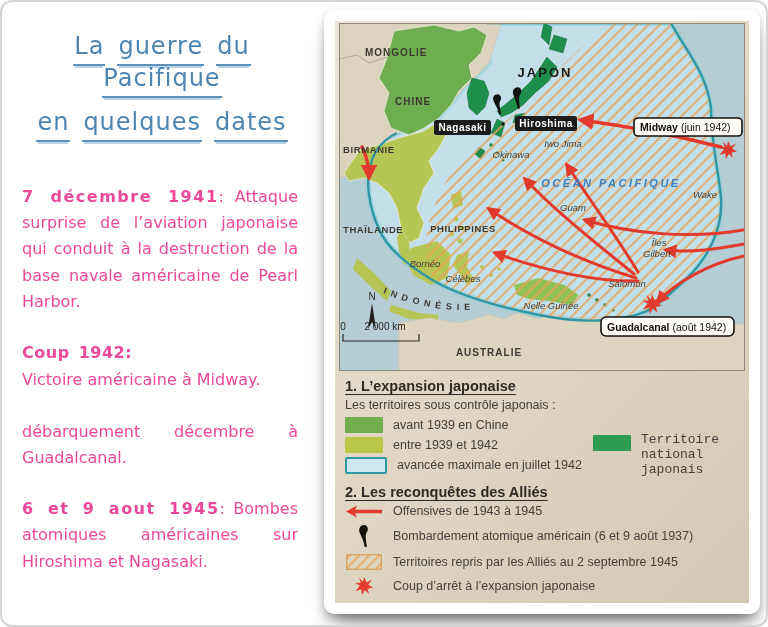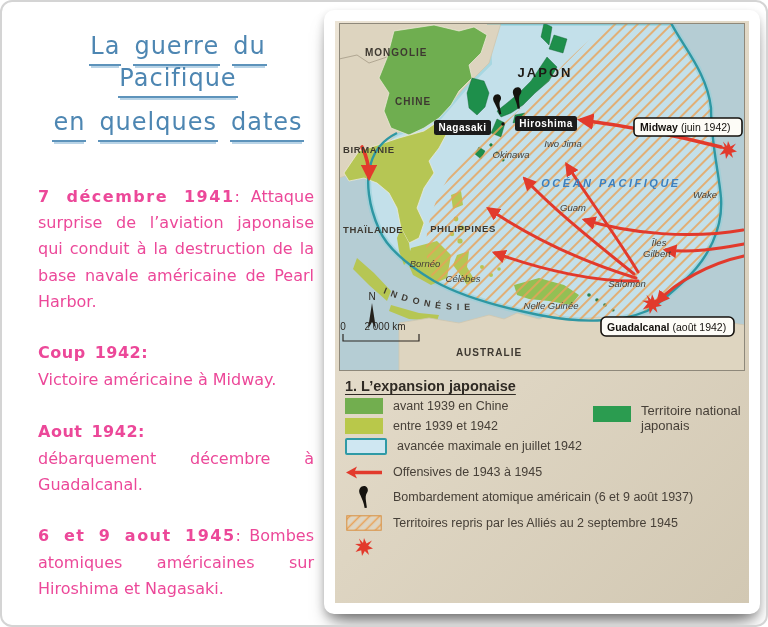--- a/index.html
+++ b/index.html
@@ -1,20 +1,20 @@
 <!DOCTYPE html>
 <html><head>
 <meta charset="utf-8">
 <style>
   html,body{margin:0;padding:0;background:#ffffff;}
   .page{position:relative;width:764px;height:623px;background:#ffffff;border:2px solid #d4d4d4;
         border-radius:12px;overflow:hidden;font-family:"Liberation Sans",sans-serif;}
 
   
-  .left{position:absolute;left:0;top:0;width:320px;height:529px;padding:20px 0 0 0;box-sizing:border-box;margin-left:16px;}
+  .left{position:absolute;left:0;top:0;width:320px;height:529px;padding:20px 0 0 0;box-sizing:border-box;}
   .title{width:100%;text-align:center;font-family:"DejaVu Sans",sans-serif;
          color:#4d86b2;font-size:24px;font-weight:400;letter-spacing:1px;line-height:1;}
   .title .t-line{margin-top:12px;}
   .title .w{display:inline-block;margin:0 6px;padding:0 1px 6px;border-bottom:2px solid #5d93bb;
             box-shadow:0 4px 0 -2px #b9d4e7;}
   .timeline{margin:42px 24px 0 20px;font-family:"DejaVu Sans",sans-serif;color:#ec4899;
             font-size:16px;line-height:1.64;text-align:justify;}
   .entry{margin:0 0 25px 0;}
   .entry strong{font-weight:700;letter-spacing:1.5px;word-spacing:3px;}
   .entry.block strong{display:block;letter-spacing:.5px;margin-bottom:1px;}
@@ -44,21 +44,21 @@
   
   .legend{padding:7px 0 0 10px;color:#474038;}
   .legend h3{margin:0 0 4px 0;font-size:14.5px;font-weight:700;color:#2f2a24;
              text-decoration:underline;text-underline-offset:3px;}
   .lg-sub{margin:0 0 5px 0;font-size:12.5px;}
   .lg-cols{display:flex;}
   .lg-col{flex:0 0 248px;}
   .lg-row{display:flex;align-items:center;margin-bottom:4px;}
   .sw{display:inline-block;width:38px;height:16px;margin-right:10px;flex:0 0 38px;}
   .sw.blue{border:2px solid #2f9aa6;height:13px;border-radius:2px;}
-  .lg-nat{display:flex;align-items:flex-start;margin-top:6px;}
+  .lg-nat{display:flex;align-items:flex-start;margin-top:16px;font-family:Liberation Mono, monospace;}
   .lg-nat .sw{margin-top:2px;}
   .lg-label{font-size:12.5px;line-height:1.15;}
   .lg-nat .lg-label{font-size:13px;}
   .lg-sec2 .lg-row{margin-bottom:6px;}
   .ic{flex:0 0 38px;margin-right:10px;display:flex;justify-content:center;}
 </style>
 </head>
 <body>
 
 <div class="page">
@@ -69,21 +69,21 @@
         <span class="w">La</span><span class="w">guerre</span><span class="w">du</span><span class="w">Pacifique</span>
       </div>
       <div class="t-line">
         <span class="w">en</span><span class="w">quelques</span><span class="w">dates</span>
       </div>
     </div>
 
     <div class="timeline">
       <p class="entry"><strong>7 décembre 1941</strong><span>: </span><span>Attaque surprise de l’aviation japonaise qui conduit à la destruction de la base navale américaine de Pearl Harbor.</span></p>
       <p class="entry block"><strong>Coup 1942:</strong><span>Victoire américaine à Midway.</span></p>
-      <p class="entry block"><strong>Aout 1942:</strong><span>débarquement décembre à Guadalcanal.</span></p>
+      <p class="entry block"><span>débarquement décembre à Guadalcanal.</span></p>
       <p class="entry"><strong>6 et 9 aout 1945</strong><span>: </span><span>Bombes atomiques américaines sur Hiroshima et Nagasaki.</span></p>
 
     </div>
   </aside>
 
   <section class="photo">
     <div class="paper">
 
       <svg class="map-svg" viewBox="0 0 406 348">
         <defs>
@@ -223,20 +223,21 @@
           <text class="scale-txt" x="4" y="307" text-anchor="middle">0</text>
           <text class="scale-txt" x="46" y="307" text-anchor="middle">2 000 km</text>
         </g>
 
         <rect x="0.5" y="0.5" width="405" height="347" fill="none" stroke="#8e887a" stroke-width="1"></rect>
       </svg>
 
       <div class="legend">
         <div class="lg-sec">
           <h3>1. L’expansion japonaise</h3>
+          <p class="lg-sub">Les territoires sous contrôle japonais :</p>
           <div class="lg-cols">
             <div class="lg-col">
               <div class="lg-row">
                 <span class="sw" style="background: rgb(114, 174, 79);"></span>
                 <span class="lg-label">avant 1939 en Chine</span>
               </div>
               <div class="lg-row">
                 <span class="sw" style="background: rgb(185, 200, 74);"></span>
                 <span class="lg-label">entre 1939 et 1942</span>
               </div>
@@ -246,20 +247,21 @@
               </div>
             </div>
             <div class="lg-nat">
               <span class="sw" style="background: rgb(43, 156, 80);"></span>
               <span class="lg-label" style="width:118px">Territoire national japonais</span>
             </div>
           </div>
         </div>
 
         <div class="lg-sec lg-sec2" style="margin-top:6px">
+          <h3>2. Les reconquêtes des Alliés</h3>
           <div class="lg-row">
             <span class="ic">
               <svg width="36" height="13" viewBox="0 0 36 13">
                   <polygon fill="#e23a2c" points="0,6.5 11,0.5 9,4.8 36,4.8 36,8.2 9,8.2 11,12.5"></polygon>
                 </svg>
             </span>
             <span class="lg-label">Offensives de 1943 à 1945</span>
           </div>
           <div class="lg-row">
             <span class="ic">
@@ -281,19 +283,20 @@
               </svg>
             </span>
             <span class="lg-label">Territoires repris par les Alliés au 2 septembre 1945</span>
           </div>
           <div class="lg-row">
             <span class="ic">
               <svg width="20" height="20" viewBox="-10 -10 20 20">
                   <polygon fill="#e23a2c" points="0,-9 2.5,-3.4 8,-6.5 4.2,-1.2 9,1.5 3.5,2.8 5,8 0.8,4 -2,9 -2.8,3.2 -8.5,5 -4,-0.5 -9,-3 -3.2,-3.2 -5,-8.5 -1,-4"></polygon>
                 </svg>
             </span>
+            <span class="lg-label">Coup d’arrêt à l’expansion japonaise</span>
           </div>
         </div>
       </div>
 
     </div>
   </section>
 </div>
 
 </body></html>

